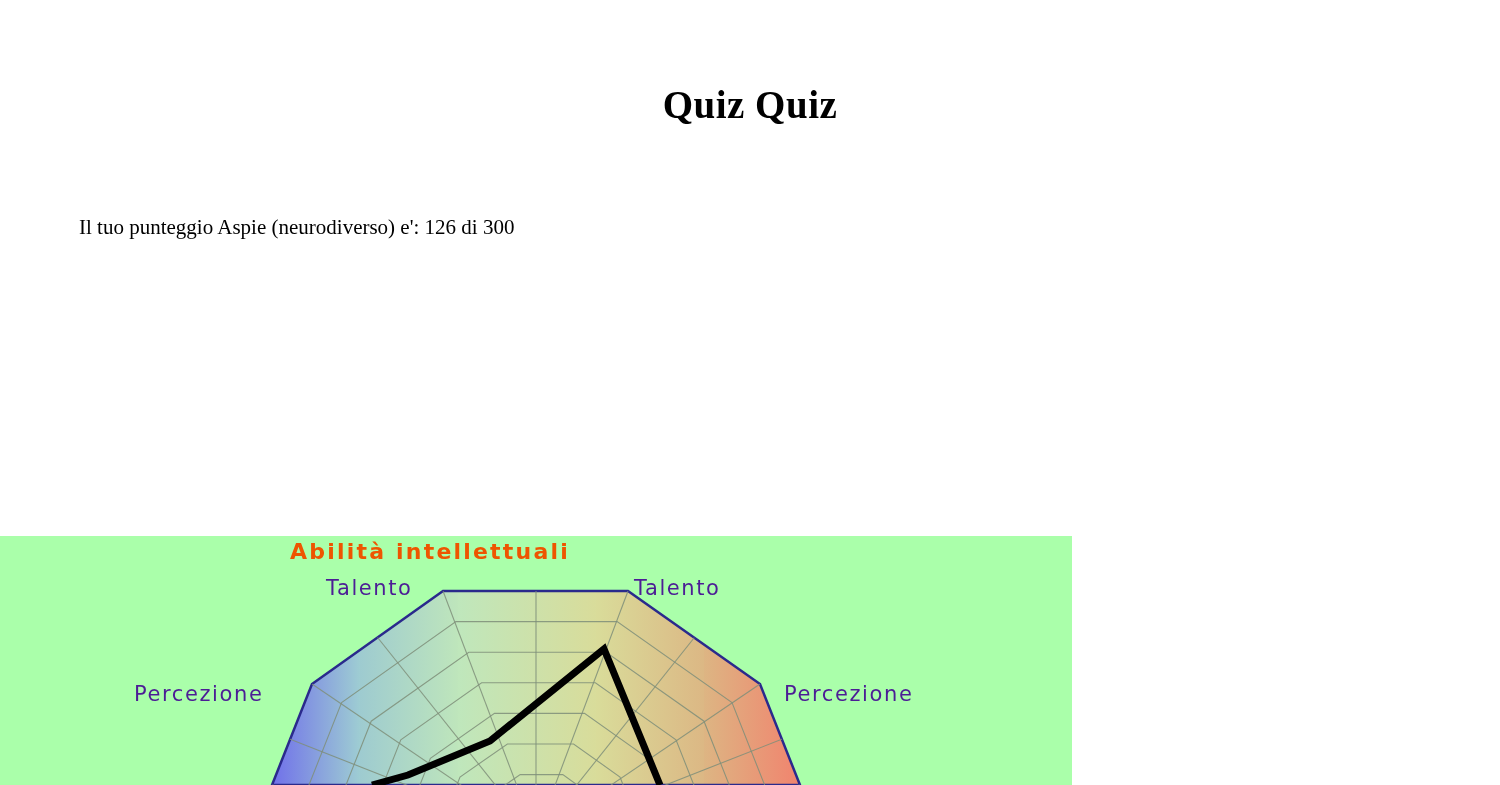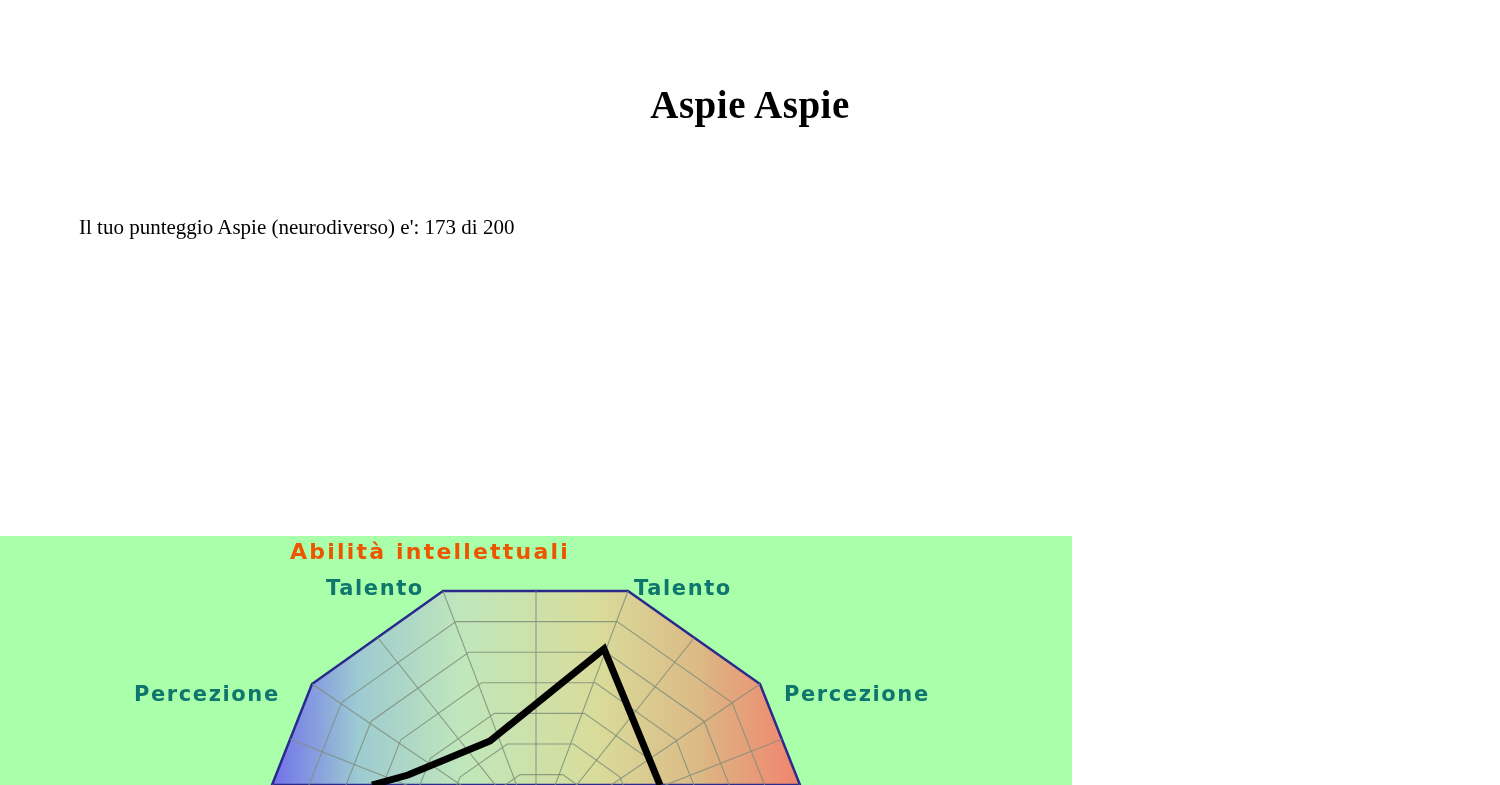--- a/index.html
+++ b/index.html
@@ -62,47 +62,47 @@
     font-family: "DejaVu Sans", "Liberation Sans", sans-serif;
     font-weight: bold;
     font-size: 22px;
     line-height: 28px;
     color: #ee5500;
     letter-spacing: 2.2px;
   }
   .axis-label {
     position: absolute;
     font-family: "DejaVu Sans", "Liberation Sans", sans-serif;
-    font-weight: bold;
+    font-weight: normal;
     font-size: 21px;
     line-height: 24px;
-    color: #0f766e;
+    color: #4c1d95;
     letter-spacing: 1.6px;
     white-space: nowrap;
   }
   #label-talento-left  { left: 326px; top: 576px; }
   #label-talento-right { left: 634px; top: 576px; }
   #label-percezione-left  { left: 134px; top: 682px; }
   #label-percezione-right { left: 784px; top: 682px; }
 
   #radar-svg {
     position: absolute;
     left: 0;
     top: 536px;
     width: 1072px;
     height: 249px;
   }
 </style>
 </head>
 <body>
 
-<div id="page-title">Aspie Aspie</div>
+<div id="page-title">Quiz Quiz</div>
 
 <div id="results">
-  <div class="result-line">Il tuo punteggio Aspie (neurodiverso) e': 173 di 200</div>
+  <div class="result-line">Il tuo punteggio Aspie (neurodiverso) e': 126 di 300</div>
 </div>
 
 <div id="chart-panel">
   <div id="chart-title">Abilità intellettuali</div>
 </div>
 
 <svg id="radar-svg" viewBox="0 0 1072 249" preserveAspectRatio="none">
   <defs>
     <linearGradient id="gradLeftOuter" x1="0" y1="0" x2="1" y2="0">
       <stop offset="0%" stop-color="#7070ea"></stop>

